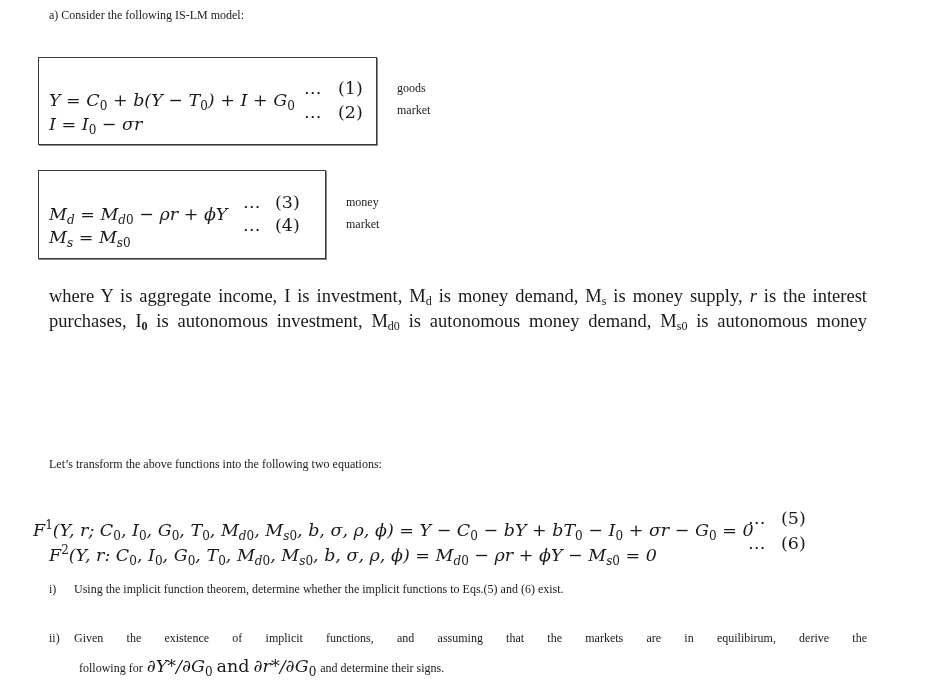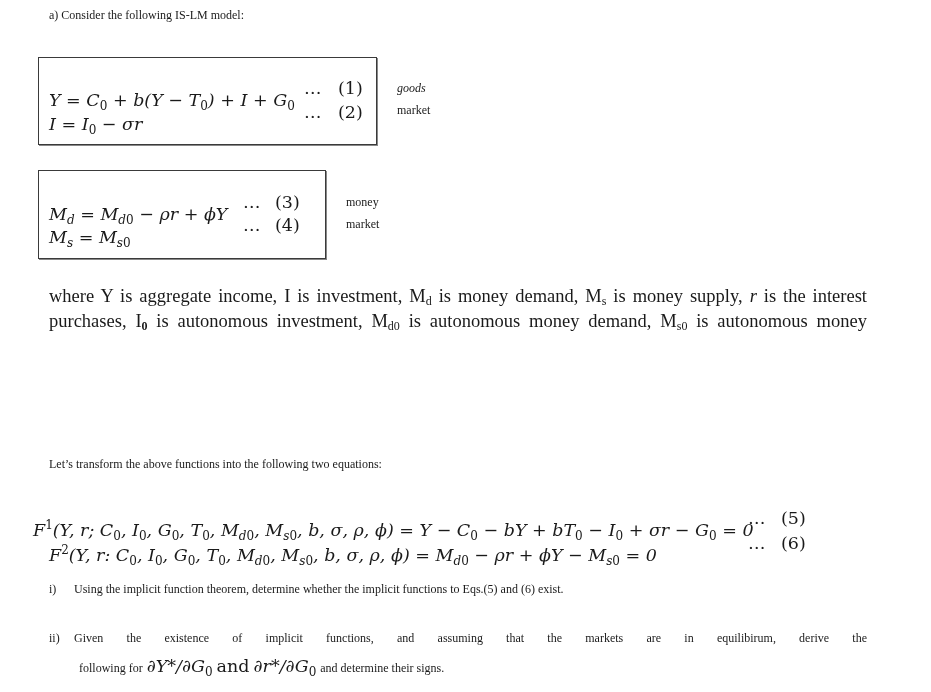--- a/index.html
+++ b/index.html
@@ -32,21 +32,21 @@
 
 <div class="abs serif" style="left:49px; top:8px;">a) Consider the following IS-LM model:</div>
 
 <div class="box" style="left:38px; top:57px; width:337px; height:86px;"></div>
 <div class="eqline math" style="left:49px; top:78px;">Y = C<sub>0</sub> + b(Y − T<sub>0</sub>) + I + G<sub>0</sub></div>
 <div class="dots" style="left:304px; top:78px; letter-spacing:1px;">…</div>
 <div class="num" style="left:338px; top:78px;">(1)</div>
 <div class="eqline math" style="left:49px; top:102px;">I = I<sub>0</sub> − σr</div>
 <div class="dots" style="left:304px; top:102px;">…</div>
 <div class="num" style="left:338px; top:102px;">(2)</div>
-<div class="abs serif" style="left:397px; top:81px;font-style:italic;">goods</div>
+<div class="abs serif" style="left:397px; top:81px;">goods</div>
 <div class="abs serif" style="left:397px; top:103px;">market</div>
 
 <div class="box" style="left:38px; top:170px; width:286px; height:87px;"></div>
 <div class="eqline math" style="left:49px; top:192px;">M<sub class="it">d</sub> = M<sub><i>d</i>0</sub> − ρr + ϕY</div>
 <div class="dots" style="left:243px; top:192px;">…</div>
 <div class="num" style="left:275px; top:192px;">(3)</div>
 <div class="eqline math" style="left:49px; top:215px;">M<sub class="it">s</sub> = M<sub><i>s</i>0</sub></div>
 <div class="dots" style="left:243px; top:215px;">…</div>
 <div class="num" style="left:275px; top:215px;">(4)</div>
 <div class="abs serif" style="left:346px; top:195px;">money</div>

